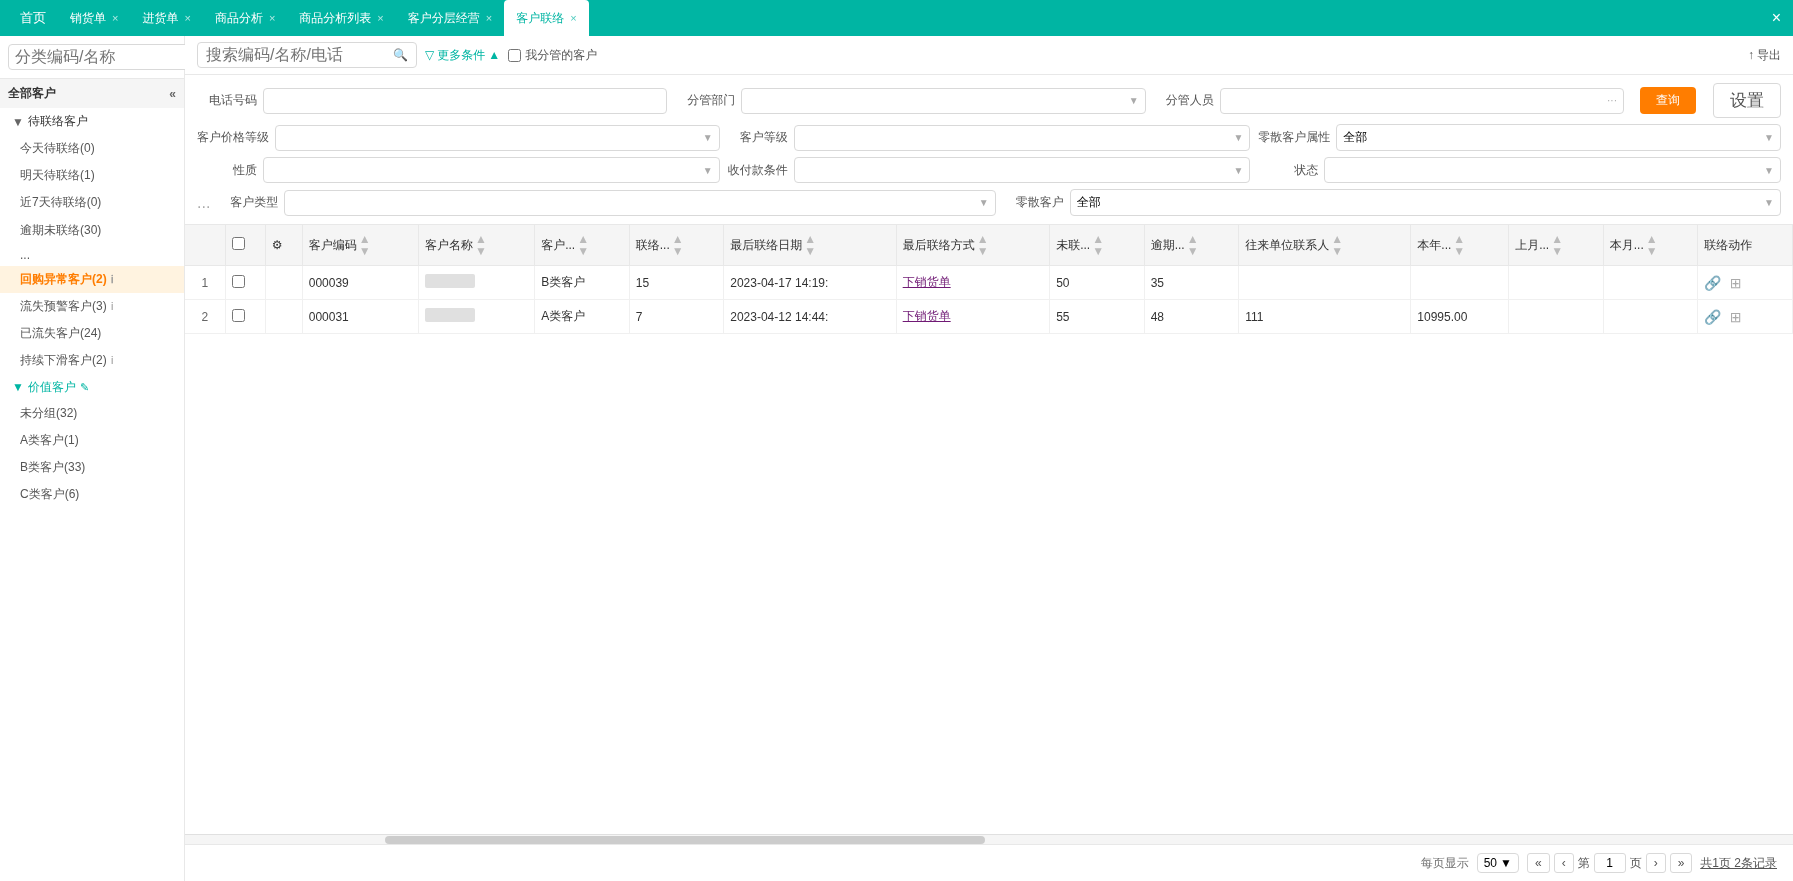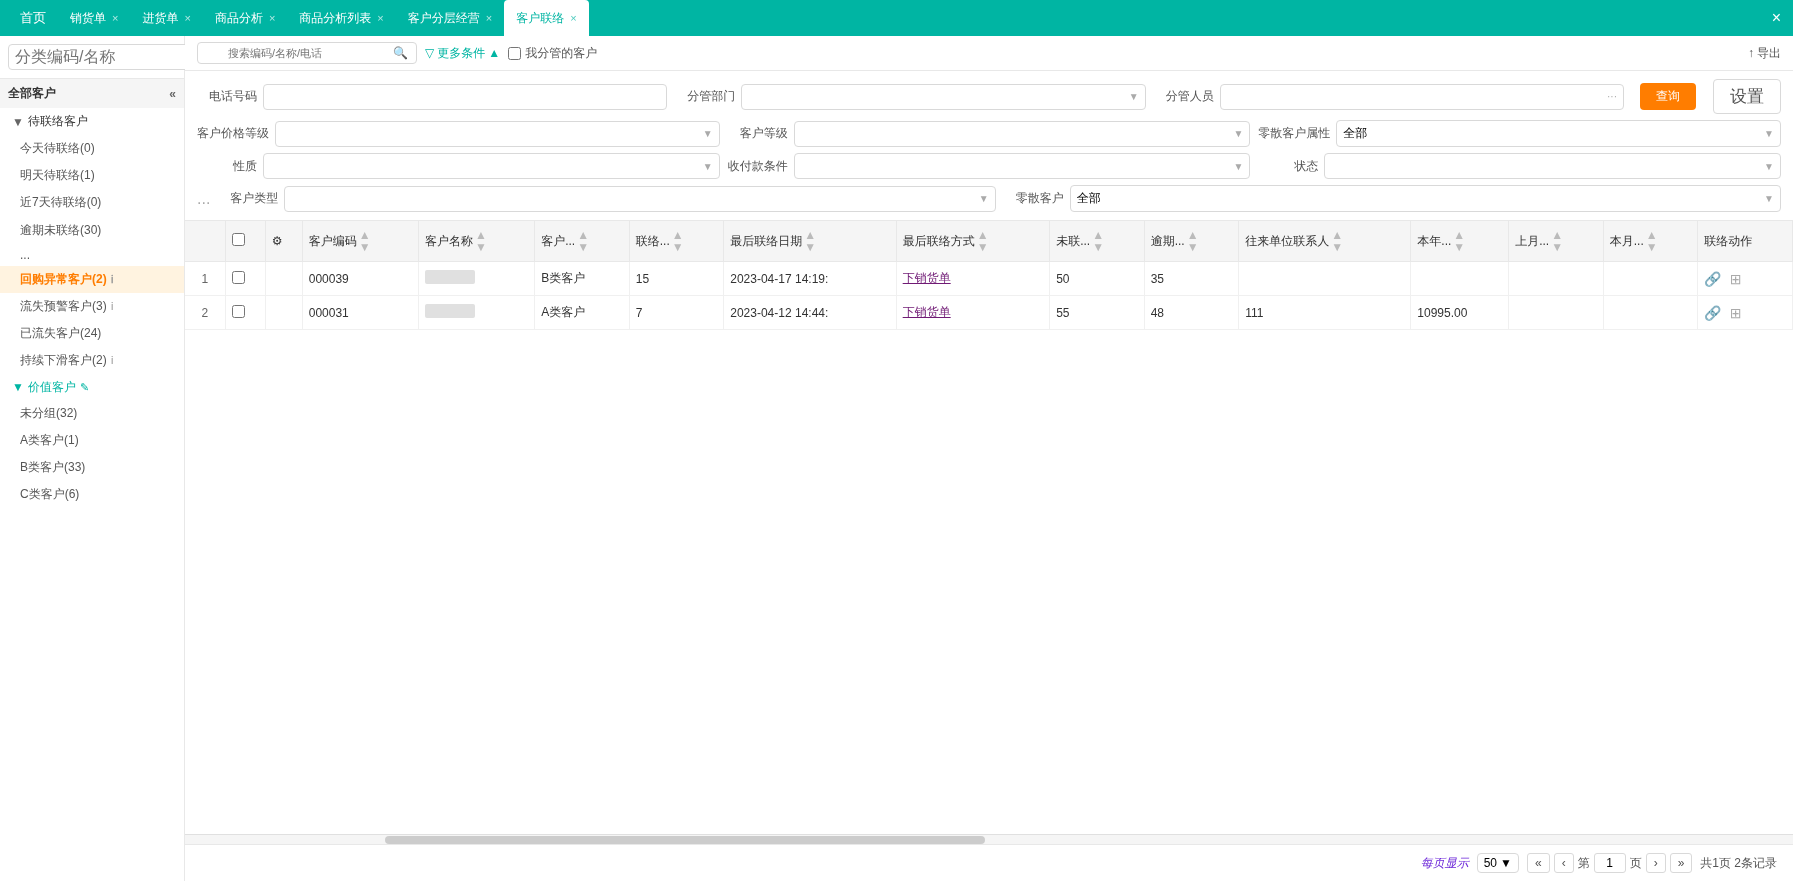--- a/index.html
+++ b/index.html
@@ -73,21 +73,21 @@
     }
 
     
     .filter-bar {
       background: #fff; padding: 6px 12px; border-bottom: 1px solid #e8e8e8; display: flex; align-items: center; gap: 8px;
     }
     .filter-bar .search-input-wrap {
       display: flex; align-items: center; border: 1px solid #d9d9d9; border-radius: 4px; padding: 3px 8px; width: 220px;
     }
     .filter-bar .search-input-wrap input {
-      border: none; outline: none; font-size: 11px; flex: 1; margin-left: 22px;
+      border: none; outline: none; font-size: 16px; flex: 1;
     }
     .filter-bar .more-conditions {
       display: flex; align-items: center; color: #00b5a3; cursor: pointer; gap: 3px; font-size: 12px;
     }
     .filter-bar .my-customers {
       display: flex; align-items: center; gap: 4px; font-size: 12px; color: #555; cursor: pointer;
     }
     .filter-bar .export-btn {
       margin-left: auto; display: flex; align-items: center; gap: 3px; color: #555; cursor: pointer; font-size: 12px;
     }
@@ -153,36 +153,36 @@
     .sort-icon { color: #bbb; font-size: 9px; display: flex; flex-direction: column; line-height: 1; }
 
     
     .action-icons { display: flex; gap: 8px; }
     .action-icon { color: #aaa; cursor: pointer; font-size: 14px; }
 
     
     .table-footer {
       display: flex; align-items: center; justify-content: flex-end; padding: 8px 16px; background: #fff; border-top: 1px solid #e8e8e8; gap: 8px;
     }
-    .per-page-label { color: #6d28d9; font-style: italic; }
+    .per-page-label { color: #737373; }
     .per-page-select {
       border: 1px solid #d9d9d9; border-radius: 4px; padding: 2px 6px; font-size: 12px; cursor: pointer; display: flex; align-items: center; gap: 3px;
     }
     .pagination-btns { display: flex; align-items: center; gap: 4px; }
     .page-btn {
       border: 1px solid #d9d9d9; background: #fff; border-radius: 3px; padding: 2px 7px; cursor: pointer; color: #555; font-size: 12px;
     }
     .page-btn:disabled { color: #ccc; cursor: default; }
     .page-input {
       display: flex; align-items: center; gap: 4px; color: #555;
     }
     .page-input input {
       width: 32px; border: 1px solid #d9d9d9; border-radius: 3px; padding: 2px 4px; text-align: center; font-size: 12px;
     }
-    .total-label { color: #555; }
+    .total-label { color: #555; text-decoration: underline; }
 
     
     .table-area::-webkit-scrollbar { height: 8px; width: 8px; }
     .table-area::-webkit-scrollbar-track { background: #f5f5f5; }
     .table-area::-webkit-scrollbar-thumb { background: #ccc; border-radius: 4px; }
 
     
     .h-scrollbar {
       height: 10px; background: #f5f5f5; border-top: 1px solid #e0e0e0; position: relative; overflow: hidden;
     }

